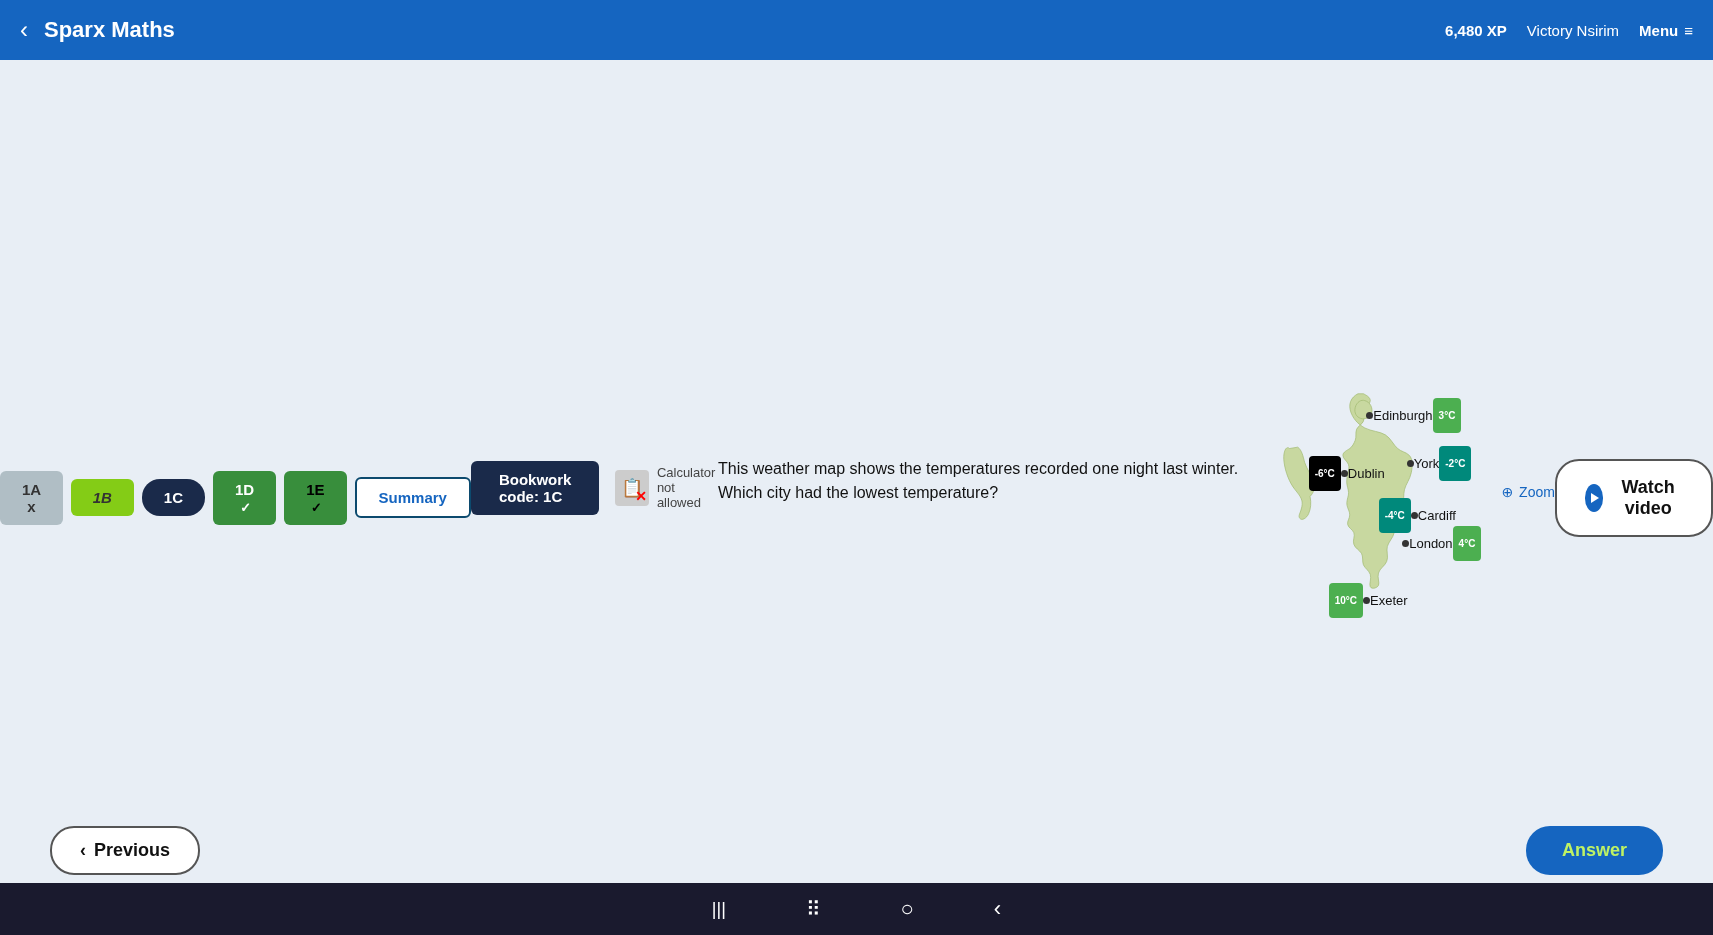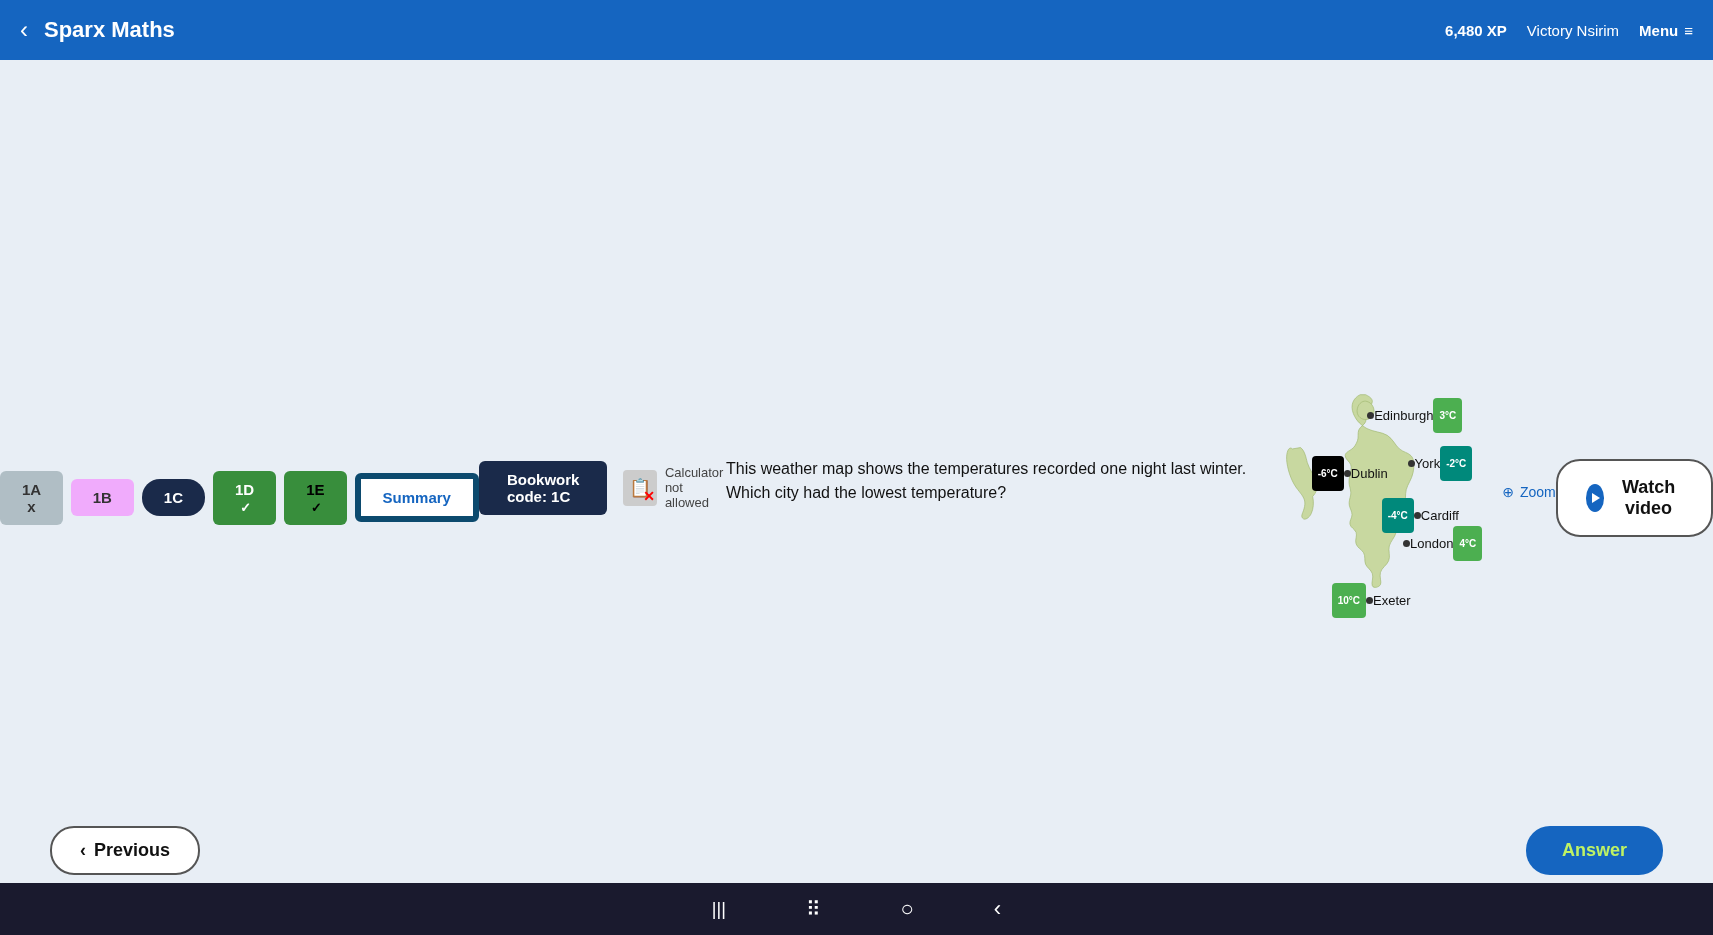--- a/index.html
+++ b/index.html
@@ -78,40 +78,41 @@
       font-weight: bold;
       cursor: pointer;
       border: none;
       outline: none;
     }
     .tab-1a {
       background: #b0bec5;
       color: #333;
     }
     .tab-1b {
-      background: #f0abfc;
+      background: #84cc16;
       color: #333;
+      font-style: italic;
     }
     .tab-1c {
       background: #1a2a4a;
       color: white;
       border-radius: 18px;
     }
     .tab-1d {
       background: #388e3c;
       color: white;
     }
     .tab-1e {
       background: #388e3c;
       color: #000000;
     }
     .tab-summary {
       background: white;
       color: #1565c0;
-      border: 6px solid #0c4a6e;
+      border: 2px solid #0c4a6e;
     }
 
     
     .bookwork-area {
       display: flex;
       align-items: center;
       gap: 16px;
       margin-bottom: 20px;
     }
     .bookwork-code {

